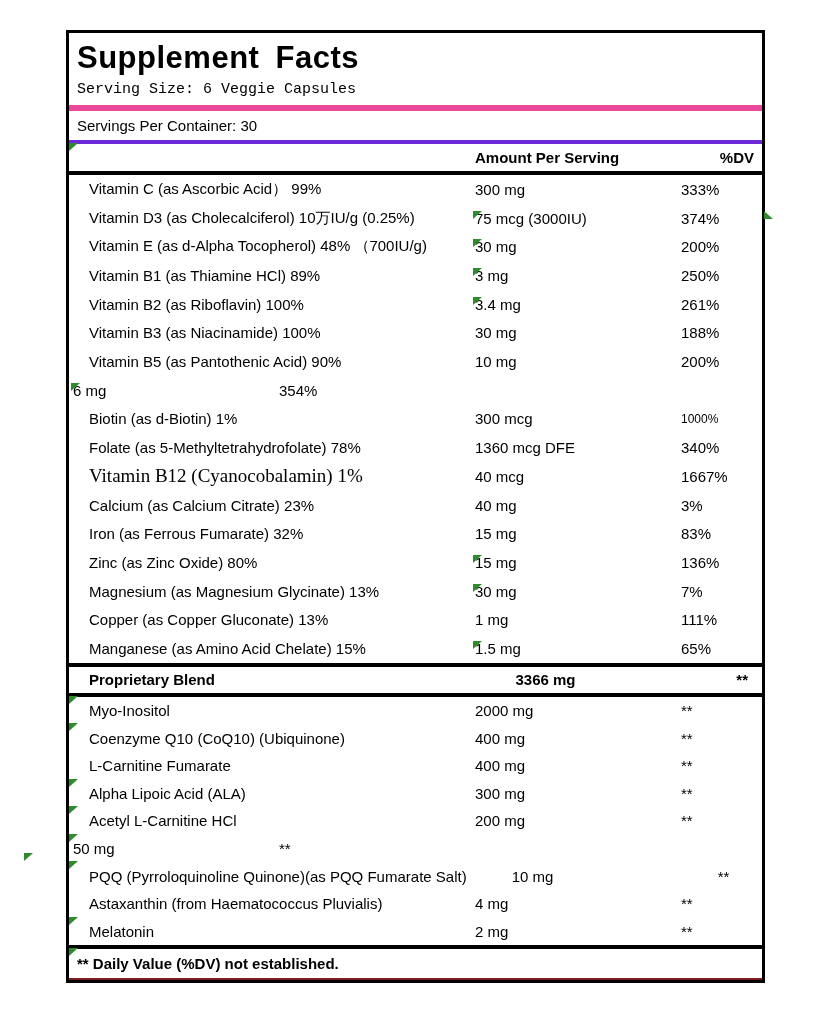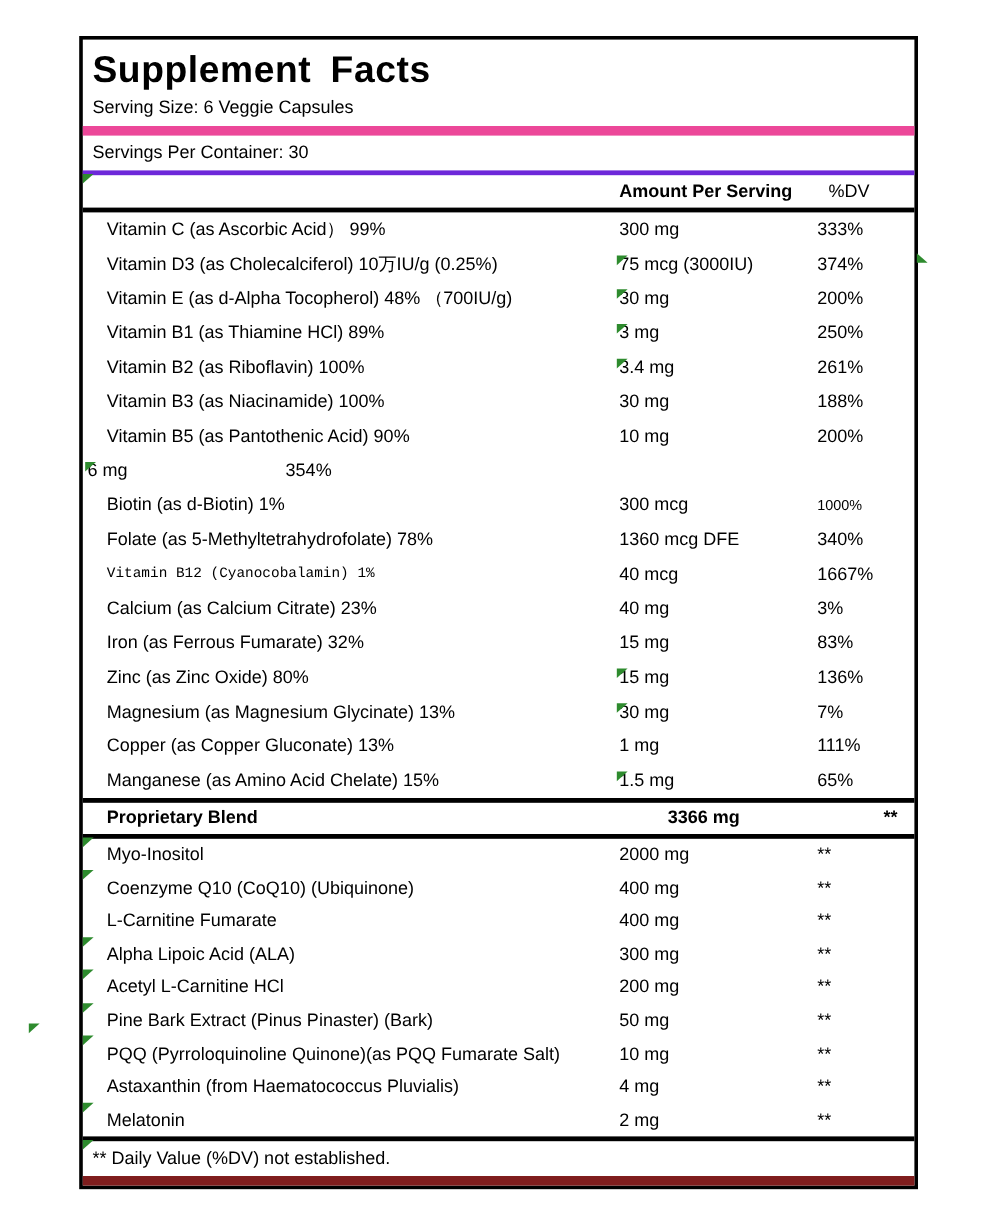--- a/index.html
+++ b/index.html
@@ -24,58 +24,60 @@
     font-size:31px;
     font-weight:bold;
     word-spacing:7px;
     letter-spacing:0.5px;
     padding:8px 0 4px 8px;
     line-height:1.1;
   }
   .serving-line{
     font-size:15px;
     padding:2px 0 7px 8px;
-    border-bottom:8px solid #ec4899;
+    border-bottom:6px solid #ec4899;
+    font-family:Liberation Mono, monospace;
   }
   .servings-line{
     font-size:15px;
     padding:6px 0 6px 8px;
     border-bottom:4px solid #6d28d9;
   }
   .row{
     position:relative;
     display:flex;
     align-items:center;
     height:28.7px;
+    gap:41px;
   }
   .c-name{flex:1 1 auto;padding-left:20px;font-size:15px;white-space:nowrap;}
   .c-amt{flex:0 0 165px;position:relative;font-size:15px;padding-left:4px;box-sizing:border-box;}
   .c-dv{flex:0 0 85px;font-size:15px;padding-left:4px;box-sizing:border-box;}
   .colheader{
     height:27px;
     border-bottom:4px solid #000;
   }
   .colheader .c-amt{font-weight:bold;}
-  .colheader .c-dv{font-weight:normal;text-align:center;padding-right:28px;}
-  .serif-row .c-name{font-family:Liberation Mono, monospace;font-size:12px;}
+  .colheader .c-dv{font-weight:bold;text-align:right;padding-right:8px;}
+  .serif-row .c-name{font-family:Liberation Serif, serif;font-size:19px;}
   .small-dv{font-size:12px;}
   .blend-header{
     height:26px;
     border-top:4px solid #000;
     border-bottom:4px solid #000;
   }
   .blend-header .c-name{font-weight:bold;}
   .blend-header .c-amt{font-weight:bold;text-align:center;padding-right:20px;}
   .blend-header .c-dv{font-weight:bold;text-align:right;padding-right:14px;}
   .blend-row{height:27.6px;}
   .footnote-row{
     position:relative;
     border-top:4px solid #000;
-    border-bottom:8px solid #7f1d1d;
-    font-weight:normal;
+    border-bottom:2px solid #7f1d1d;
+    font-weight:bold;
     font-size:15px;
     padding:6px 0 6px 8px;
   }
   
   .flag{
     position:absolute;
     width:0;height:0;
     border-top:8px solid #2e8b2e;
     border-right:9px solid transparent;
   }
@@ -219,21 +221,20 @@
           <div class="c-dv">**</div>
         </div>
         <div class="row blend-row">
           <span class="flag flag-row"></span>
           <div class="c-name">Acetyl L-Carnitine HCl</div>
           <div class="c-amt"><span>200 mg</span></div>
           <div class="c-dv">**</div>
         </div>
         <div class="row blend-row">
           <span class="flag flag-row"></span>
-          <div class="c-name">Pine Bark Extract (Pinus Pinaster) (Bark)</div>
           <div class="c-amt"><span>50 mg</span></div>
           <div class="c-dv">**</div>
         </div>
         <div class="row blend-row">
           <span class="flag flag-row"></span>
           <div class="c-name">PQQ (Pyrroloquinoline Quinone)(as PQQ Fumarate Salt)</div>
           <div class="c-amt"><span>10 mg</span></div>
           <div class="c-dv">**</div>
         </div>
         <div class="row blend-row">

